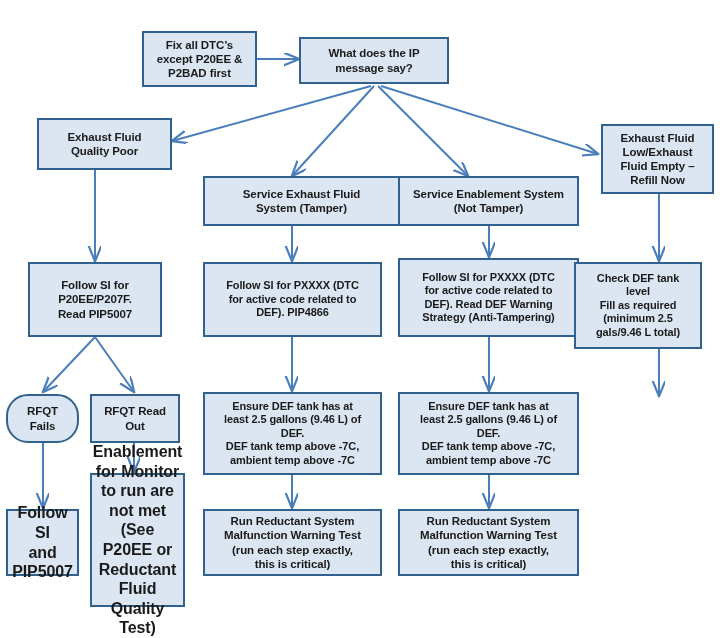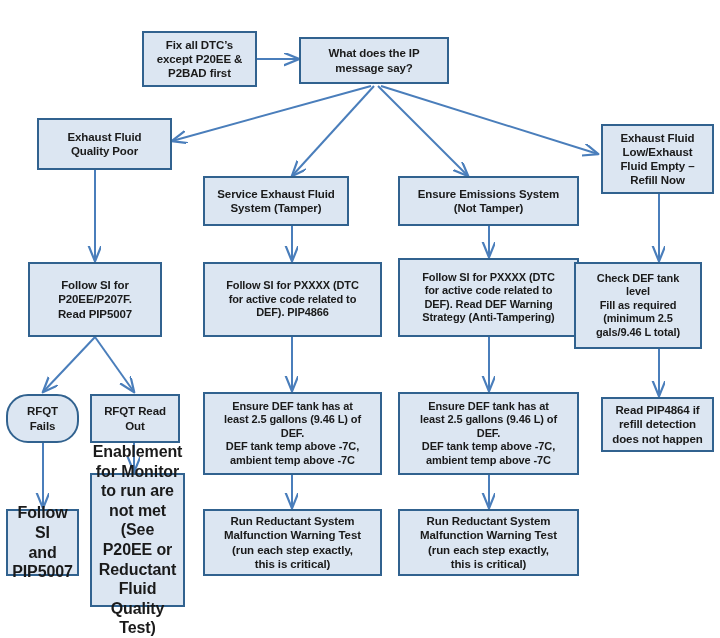--- a/index.html
+++ b/index.html
@@ -82,24 +82,24 @@
   <div class="node n-md" style="left:142px; top:31px; width:115px; height:56px;">Fix all DTC’s
 except P20EE &amp;
 P2BAD first</div>
 
   <div class="node n-md" style="left:299px; top:37px; width:150px; height:47px;">What does the IP
 message say?</div>
 
   <div class="node n-md" style="left:37px; top:118px; width:135px; height:52px;">Exhaust Fluid
 Quality Poor</div>
 
-  <div class="node n-md" style="left:203px; top:176px; width:146px; height:50px;">Service Exhaust Fluid
+  <div class="node n-md" style="left:203px; top:176px; width:197px; height:50px;">Service Exhaust Fluid
 System (Tamper)</div>
 
-  <div class="node n-md" style="left:398px; top:176px; width:181px; height:50px;">Ensure Emissions System
+  <div class="node n-md" style="left:398px; top:176px; width:181px; height:50px;">Service Enablement System
 (Not Tamper)</div>
 
   <div class="node n-md" style="left:601px; top:124px; width:113px; height:70px;">Exhaust Fluid
 Low/Exhaust
 Fluid Empty –
 Refill Now</div>
 
   <div class="node n-md" style="left:28px; top:262px; width:134px; height:75px;">Follow SI for
 P20EE/P207F.
 Read PIP5007</div>
@@ -130,23 +130,20 @@
 DEF.
 DEF tank temp above -7C,
 ambient temp above -7C</div>
 
   <div class="node n-sm" style="left:398px; top:392px; width:181px; height:83px;">Ensure DEF tank has at
 least 2.5 gallons (9.46 L) of
 DEF.
 DEF tank temp above -7C,
 ambient temp above -7C</div>
 
-  <div class="node n-md" style="left:601px; top:397px; width:113px; height:55px;">Read PIP4864 if
-refill detection
-does not happen</div>
 
   <div class="node n-lg" style="left:6px; top:509px; width:73px; height:67px;">Follow SI
 and
 PIP5007</div>
 
   <div class="node n-lg" style="left:90px; top:473px; width:95px; height:134px;">Enablement
 for Monitor
 to run are
 not met (See
 P20EE or

